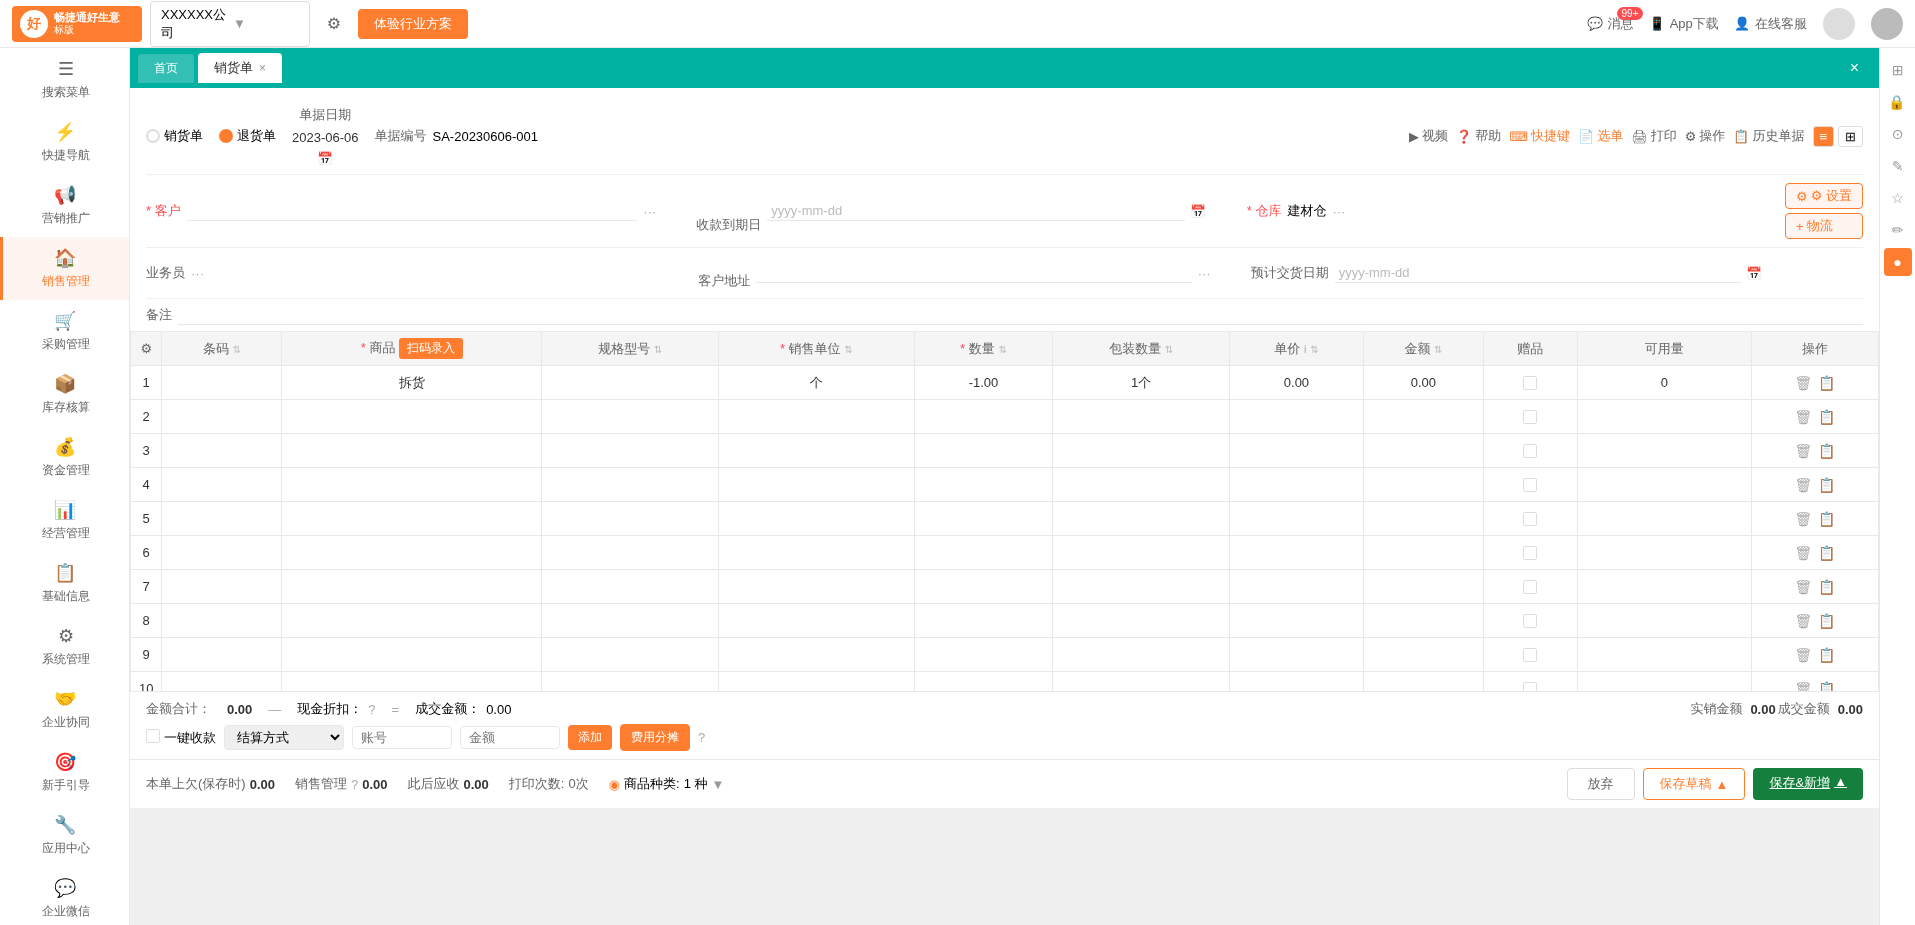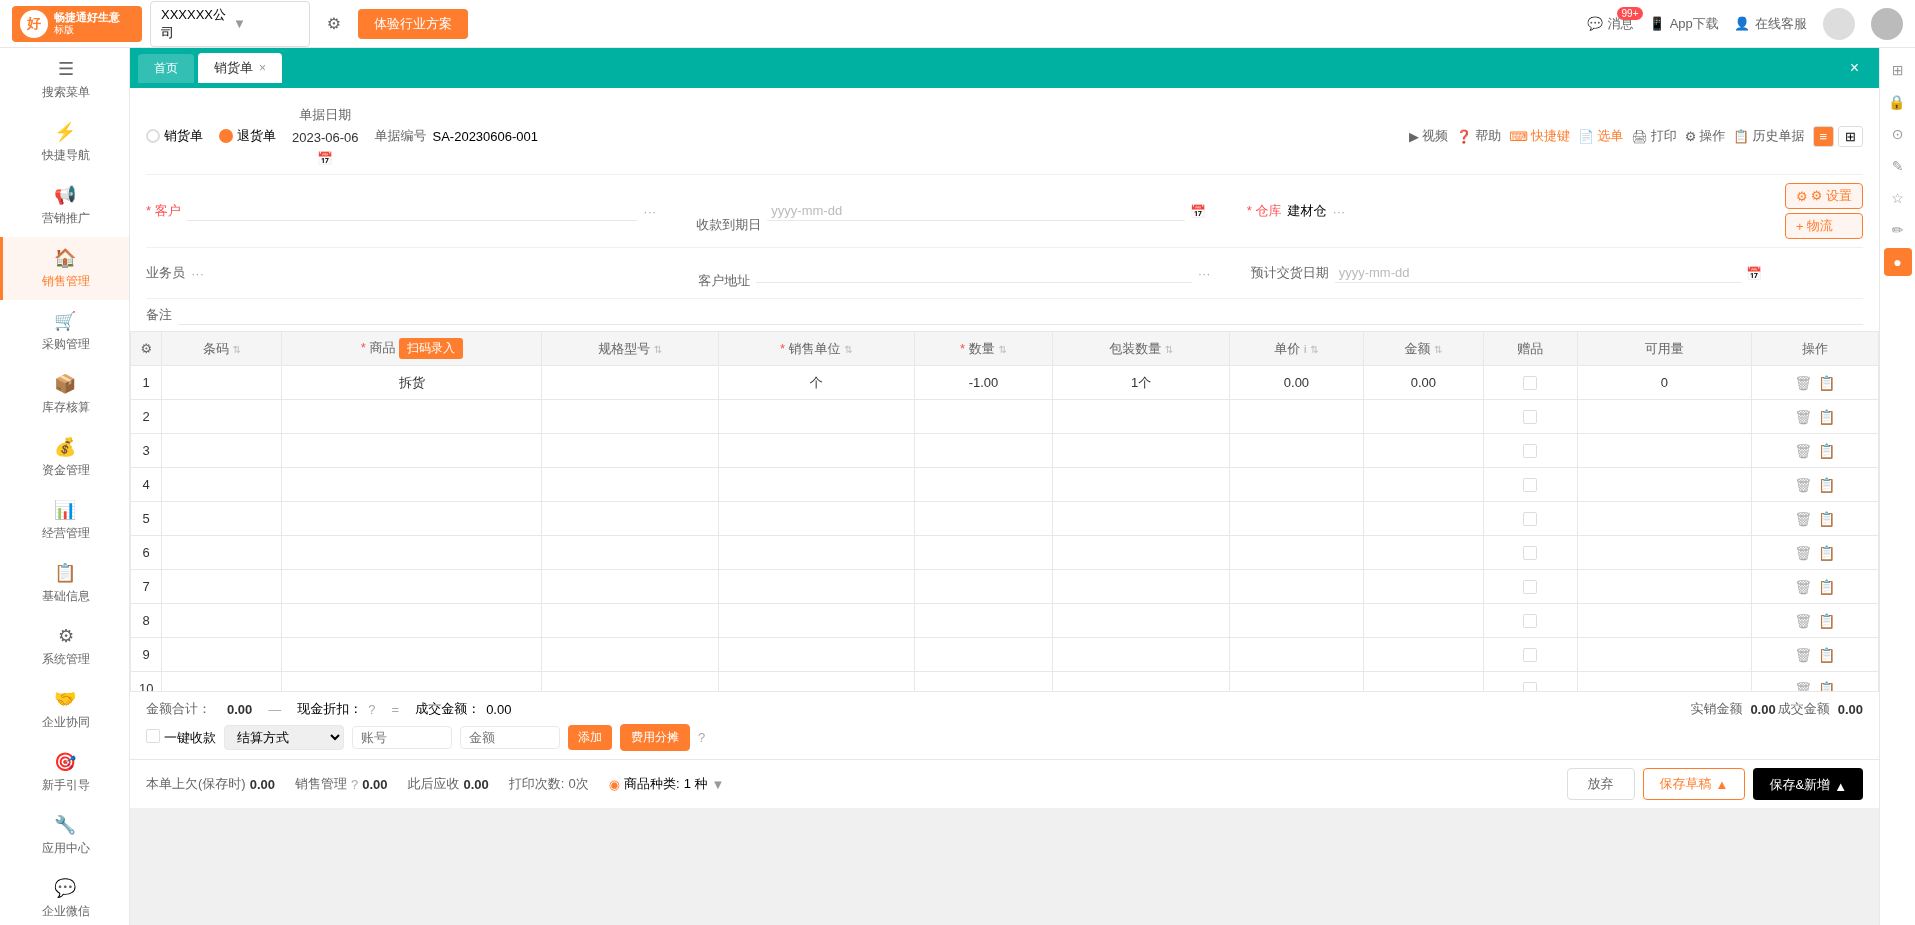--- a/index.html
+++ b/index.html
@@ -172,23 +172,23 @@
     .btn-discard {
       border: 1px solid #ddd; background: #fff; color: #666;
       border-radius: 4px; padding: 6px 20px; cursor: pointer; font-size: 13px;
     }
     .btn-draft {
       border: 1px solid #ff7d2e; background: #fff; color: #ff7d2e;
       border-radius: 4px; padding: 6px 16px; cursor: pointer; font-size: 13px;
       display: flex; align-items: center; gap: 4px;
     }
     .btn-save {
-      background: #000000; color: #fff; border: none;
+      background: #15803d; color: #fff; border: none;
       border-radius: 4px; padding: 6px 16px; cursor: pointer; font-size: 13px;
-      display: flex; align-items: flex-end; gap: 4px;
+      display: flex; align-items: flex-start; gap: 4px; text-decoration: underline;
     }
 
     
     .right-panel {
       width: 36px; background: #fff; border-left: 1px solid #e8e8e8;
       display: flex; flex-direction: column; align-items: center; padding: 8px 0; gap: 4px;
     }
     .right-panel-btn {
       width: 28px; height: 28px; display: flex; align-items: center; justify-content: center;
       cursor: pointer; color: #999; font-size: 14px; border-radius: 4px;

